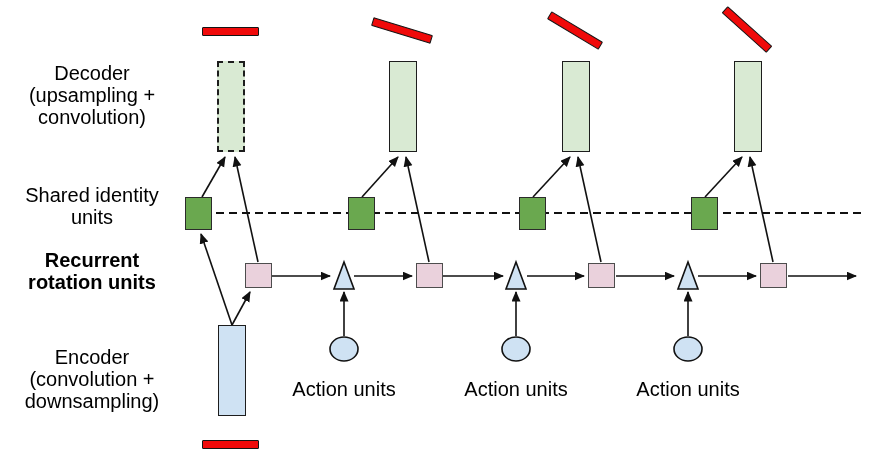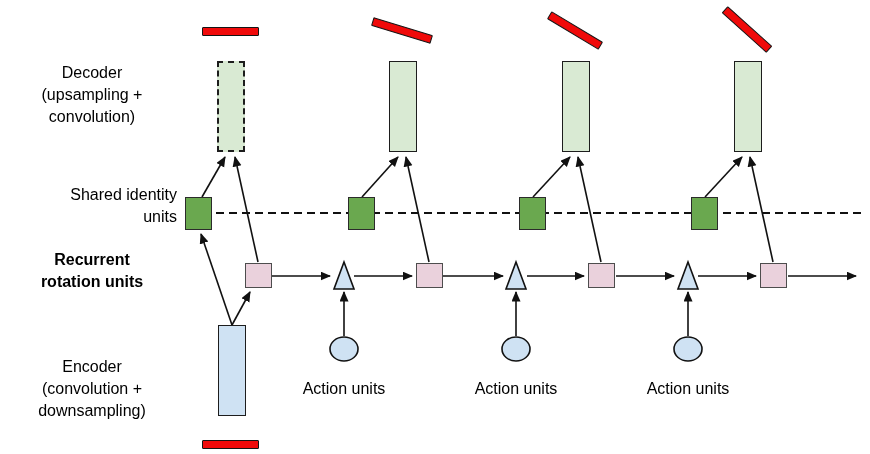--- a/index.html
+++ b/index.html
@@ -2,21 +2,21 @@
 <html style="--red_bar: #f00a0a; --identity_green: #6aa84f; --decoder_green: #d9ead3; --rotation_pink: #ead1dc; --action_blue: #cfe2f3; --ink: #111111;"><head>
 <meta charset="utf-8">
 <style>
   html,body{margin:0;padding:0;background:#fff;}
   #stage{
     position:relative;width:870px;height:454px;background:#ffffff;overflow:hidden;
     font-family:"Liberation Sans","DejaVu Sans",sans-serif;color:#000;
   }
   #wires{position:absolute;left:0;top:0;z-index:1;}
   .lbl{position:absolute;z-index:3;white-space:pre-line;text-align:center;
-       font-size:16px;line-height:22px;color:#000;}
+       font-size:20px;line-height:22px;color:#000;}
   .shape{position:absolute;z-index:2;box-sizing:border-box;}
   .bar-red{height:9px;background:var(--red_bar,#f00a0a);border:1.6px solid #141414;border-radius:1px;}
   .decoder{width:28px;height:91px;top:61px;background:var(--decoder_green,#d9ead3);border:1.6px solid #1d1d1d;}
   .decoder.dashed{border:2px dashed #1d1d1d;}
   .gsq{width:27px;height:33px;top:197px;background:var(--identity_green,#6aa84f);border:1.6px solid #2b2b2b;}
   .psq{width:27px;height:25px;top:263px;background:var(--rotation_pink,#ead1dc);border:1.6px solid #4d4d4d;}
   .encoder{left:218px;top:325px;width:28px;height:91px;background:var(--action_blue,#cfe2f3);border:1.6px solid #1d1d1d;}
   .wire{stroke:var(--ink,#111);stroke-width:1.6;fill:none;}
   .wire.dash{stroke-dasharray:8 5;stroke-width:2;}
   .tri{fill:var(--action_blue,#cfe2f3);stroke:var(--ink,#111);stroke-width:1.6;}
@@ -90,24 +90,24 @@
   <div class="shape psq" style="left:245px;"></div>
   <div class="shape psq" style="left:416px;"></div>
   <div class="shape psq" style="left:588px;"></div>
   <div class="shape psq" style="left:760px;"></div>
 
   <div class="shape encoder"></div>
 
   <div class="lbl" style="left:7px;top:62px;width:170px;">Decoder
 (upsampling +
 convolution)</div>
-  <div class="lbl" style="left:7px;top:184px;width:170px;text-align:right;">Shared identity
+  <div class="lbl" style="left:7px;top:184px;width:170px;">Shared identity
 units</div>
   <div class="lbl" style="left:7px;top:249px;width:170px;font-weight:bold;">Recurrent
 rotation units</div>
-  <div class="lbl" style="left:7px;top:346px;width:170px;margin-top:10px;">Encoder
+  <div class="lbl" style="left:7px;top:346px;width:170px;">Encoder
 (convolution +
 downsampling)</div>
   <div class="lbl" style="left:284px;top:378px;width:120px;">Action units</div>
   <div class="lbl" style="left:456px;top:378px;width:120px;">Action units</div>
   <div class="lbl" style="left:628px;top:378px;width:120px;">Action units</div>
 
 </div>
 
 </body></html>

